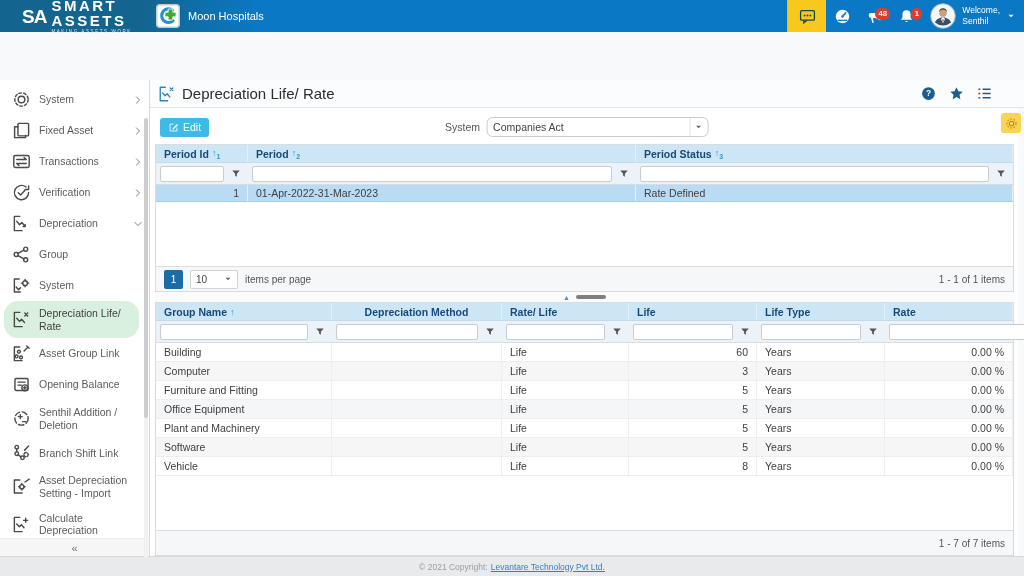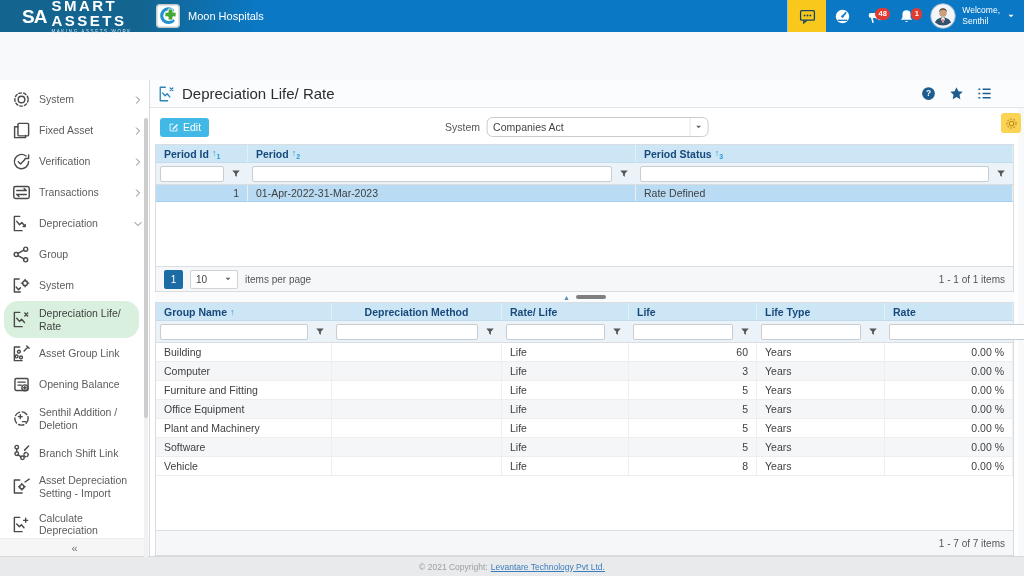--- a/index.html
+++ b/index.html
@@ -214,40 +214,40 @@
             <span class="side-label">Fixed Asset</span>
             <span class="side-chev">
               <svg viewBox="0 0 16 16" fill="none" stroke="currentColor" stroke-width="1.2" stroke-linecap="round" stroke-linejoin="round">
                 <path d="M5.5 3l5 5-5 5"></path>
               </svg>
             </span>
           </div>
           <div class="side-item">
             <span class="side-ic">
               <svg viewBox="0 0 16 16" fill="none" stroke="currentColor" stroke-width="1.2" stroke-linecap="round" stroke-linejoin="round">
+                <rect x="1.5" y="3" width="13" height="10" rx="1.5"></rect>
+                <path d="M4 6.3h8m0 0-1.8-1.6M12 9.7H4m0 0 1.8 1.6"></path>
+              </svg>
+            </span>
+            <span class="side-label">Transactions</span>
+            <span class="side-chev">
+              <svg viewBox="0 0 16 16" fill="none" stroke="currentColor" stroke-width="1.2" stroke-linecap="round" stroke-linejoin="round">
+                <path d="M5.5 3l5 5-5 5"></path>
+              </svg>
+            </span>
+          </div>
+          <div class="side-item">
+            <span class="side-ic">
+              <svg viewBox="0 0 16 16" fill="none" stroke="currentColor" stroke-width="1.2" stroke-linecap="round" stroke-linejoin="round">
                 <path d="M14 8a6 6 0 1 1-2.2-4.6"></path>
                 <path d="M14 2.4v3h-3"></path>
                 <path d="M5.3 8.2l1.9 1.9 3.6-3.8"></path>
               </svg>
             </span>
             <span class="side-label">Verification</span>
-            <span class="side-chev">
-              <svg viewBox="0 0 16 16" fill="none" stroke="currentColor" stroke-width="1.2" stroke-linecap="round" stroke-linejoin="round">
-                <path d="M5.5 3l5 5-5 5"></path>
-              </svg>
-            </span>
-          </div>
-          <div class="side-item">
-            <span class="side-ic">
-              <svg viewBox="0 0 16 16" fill="none" stroke="currentColor" stroke-width="1.2" stroke-linecap="round" stroke-linejoin="round">
-                <rect x="1.5" y="3" width="13" height="10" rx="1.5"></rect>
-                <path d="M4 6.3h8m0 0-1.8-1.6M12 9.7H4m0 0 1.8 1.6"></path>
-              </svg>
-            </span>
-            <span class="side-label">Transactions</span>
             <span class="side-chev">
               <svg viewBox="0 0 16 16" fill="none" stroke="currentColor" stroke-width="1.2" stroke-linecap="round" stroke-linejoin="round">
                 <path d="M5.5 3l5 5-5 5"></path>
               </svg>
             </span>
           </div>
           <div class="side-item">
             <span class="side-ic">
               <svg viewBox="0 0 16 16" fill="none" stroke="currentColor" stroke-width="1.2" stroke-linecap="round" stroke-linejoin="round">
                 <path d="M6.5 2H2v12h6.5"></path>

